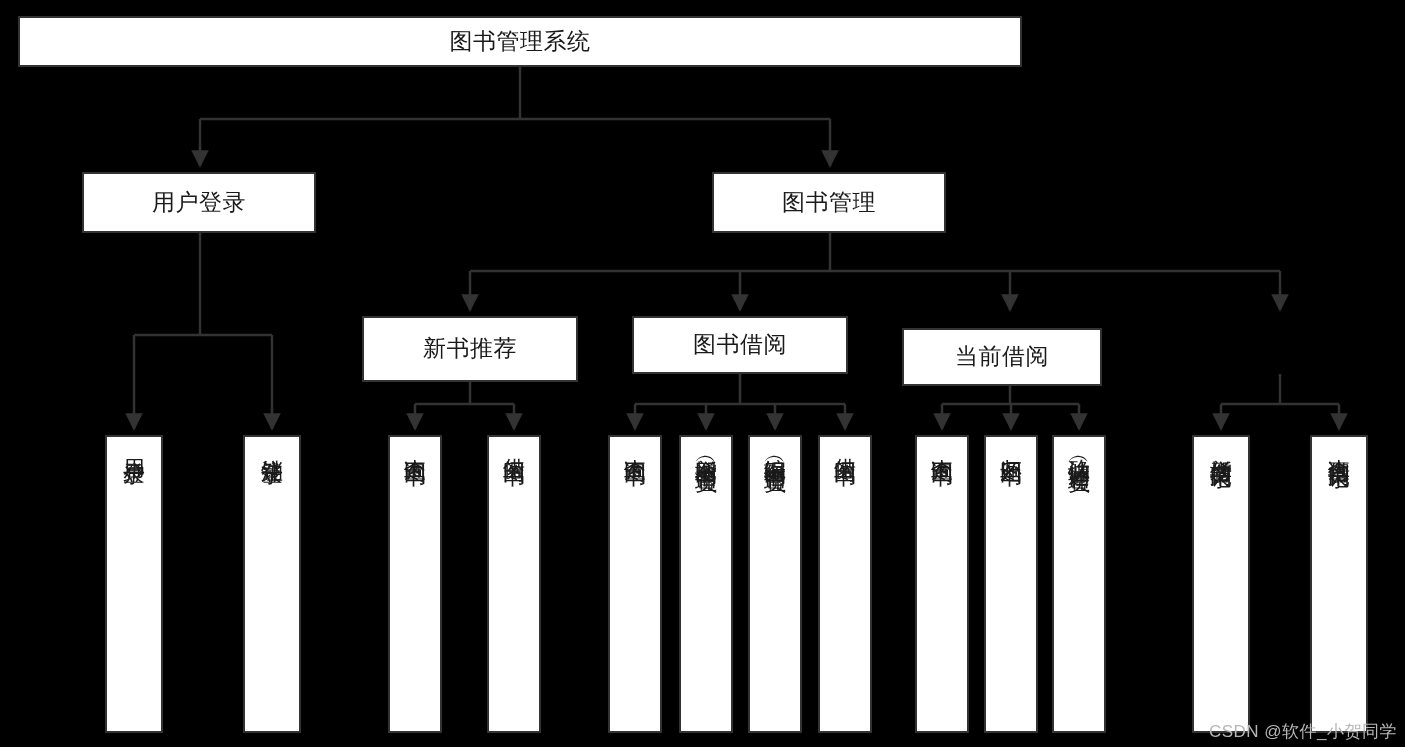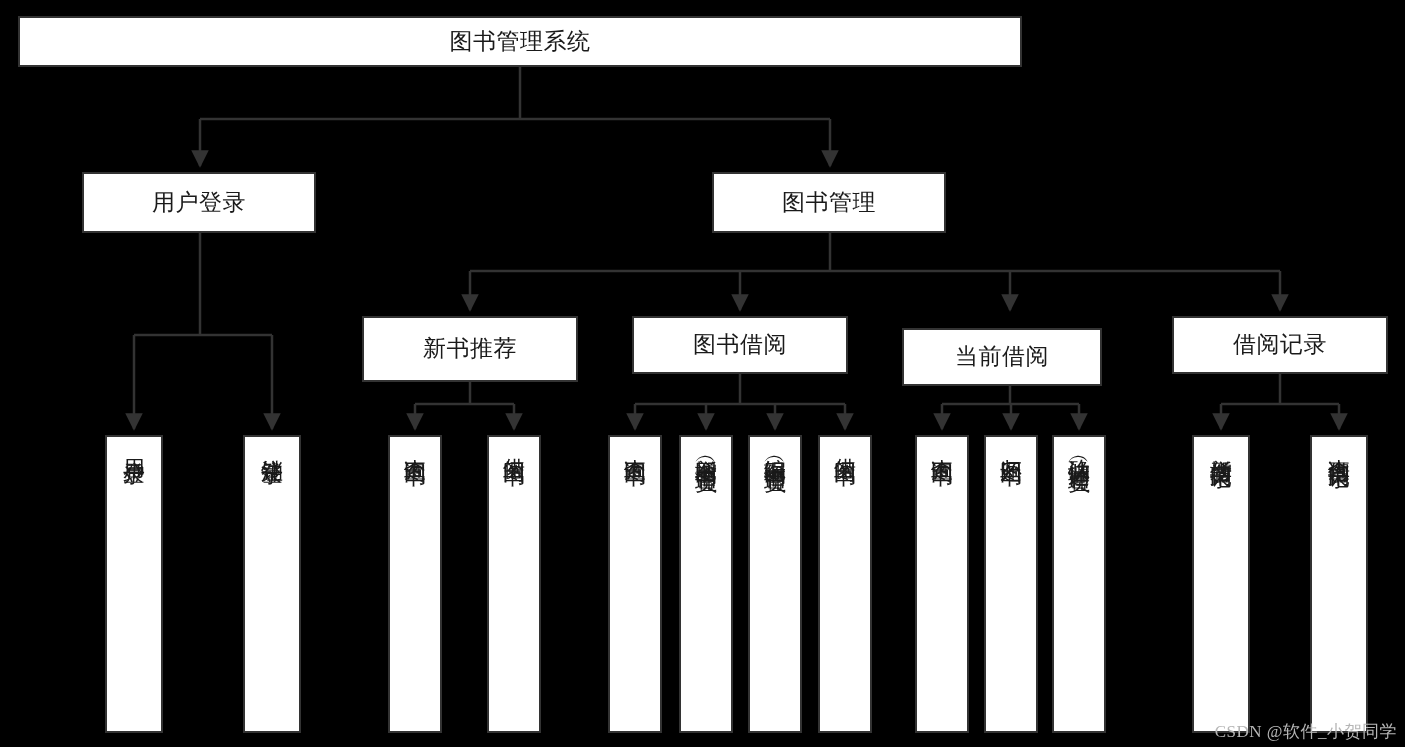--- a/index.html
+++ b/index.html
@@ -61,21 +61,20 @@
   }
   #watermark {
     position: absolute;
     right: 8px;
     bottom: 4px;
     font-size: 17px;
     color: #b6b6b6;
     white-space: nowrap;
     letter-spacing: 0.5px;
     pointer-events: none;
-    font-family: Liberation Serif, serif;
   }
 </style>
 </head>
 <body>
 
 <div id="diagram-root" style="background: #000000;">
 
   <svg id="diagram-svg" viewBox="0 0 1405 747" xmlns="http://www.w3.org/2000/svg">
     <defs>
       <marker id="arrow" viewBox="0 0 10 10" refX="9" refY="5" markerWidth="7" markerHeight="7" orient="auto-start-reverse">
@@ -139,23 +138,20 @@
 
   <div class="node horizontal" style="left: 362px; top: 316px; width: 216px; height: 66px; border-color: rgb(51, 51, 51); color: rgb(26, 26, 26);">
     <span class="label">新书推荐</span>
   </div>
   <div class="node horizontal" style="left: 632px; top: 316px; width: 216px; height: 58px; border-color: rgb(51, 51, 51); color: rgb(26, 26, 26);">
     <span class="label">图书借阅</span>
   </div>
   <div class="node horizontal" style="left: 902px; top: 316px; width: 200px; height: 58px; border-color: rgb(51, 51, 51); color: rgb(26, 26, 26); margin-top: 12px;">
     <span class="label">当前借阅</span>
   </div>
-  <div class="node horizontal" style="left: 1172px; top: 316px; width: 216px; height: 58px; border-color: rgb(51, 51, 51); color: rgb(26, 26, 26);">
-    <span class="label">借阅记录</span>
-  </div>
 
   <div class="node vertical" style="left: 105px; top: 435px; width: 58px; height: 298px; border-color: rgb(51, 51, 51); color: rgb(26, 26, 26);">
     <span class="label">用户登录</span>
   </div>
   <div class="node vertical" style="left: 243px; top: 435px; width: 58px; height: 298px; border-color: rgb(51, 51, 51); color: rgb(26, 26, 26);">
     <span class="label">注销登录</span>
   </div>
 
   <div class="node vertical" style="left: 388px; top: 435px; width: 54px; height: 298px; border-color: rgb(51, 51, 51); color: rgb(26, 26, 26);">
     <span class="label">查询图书</span>

